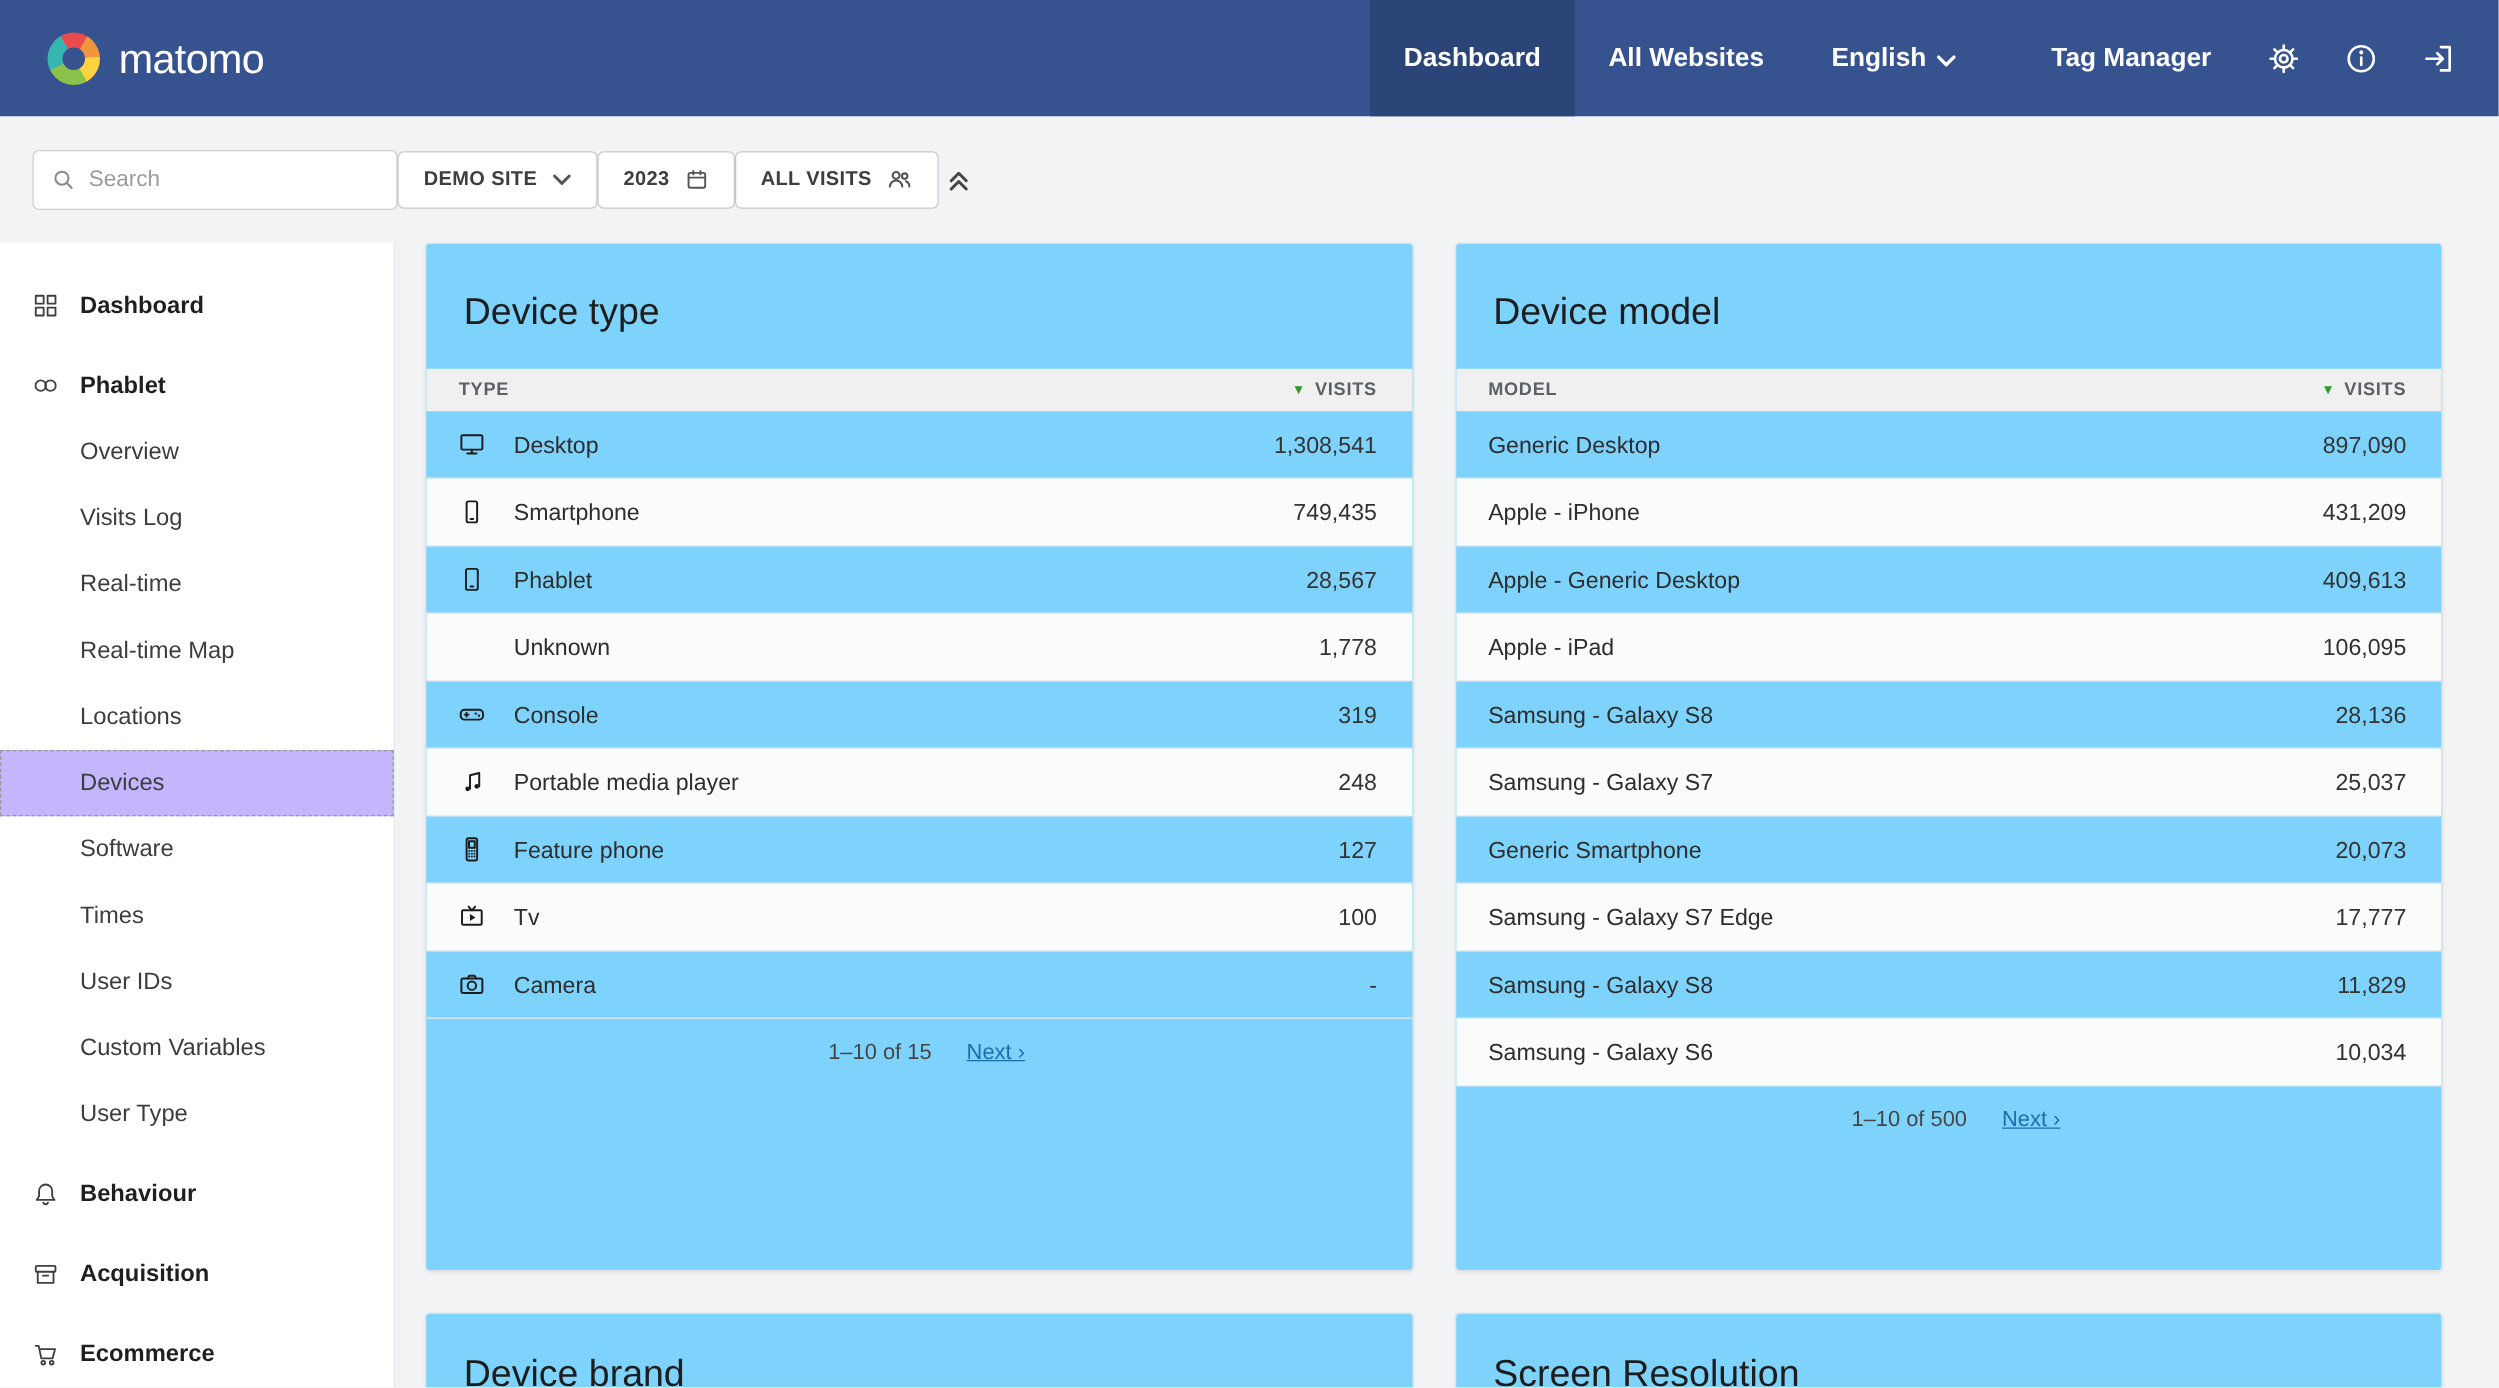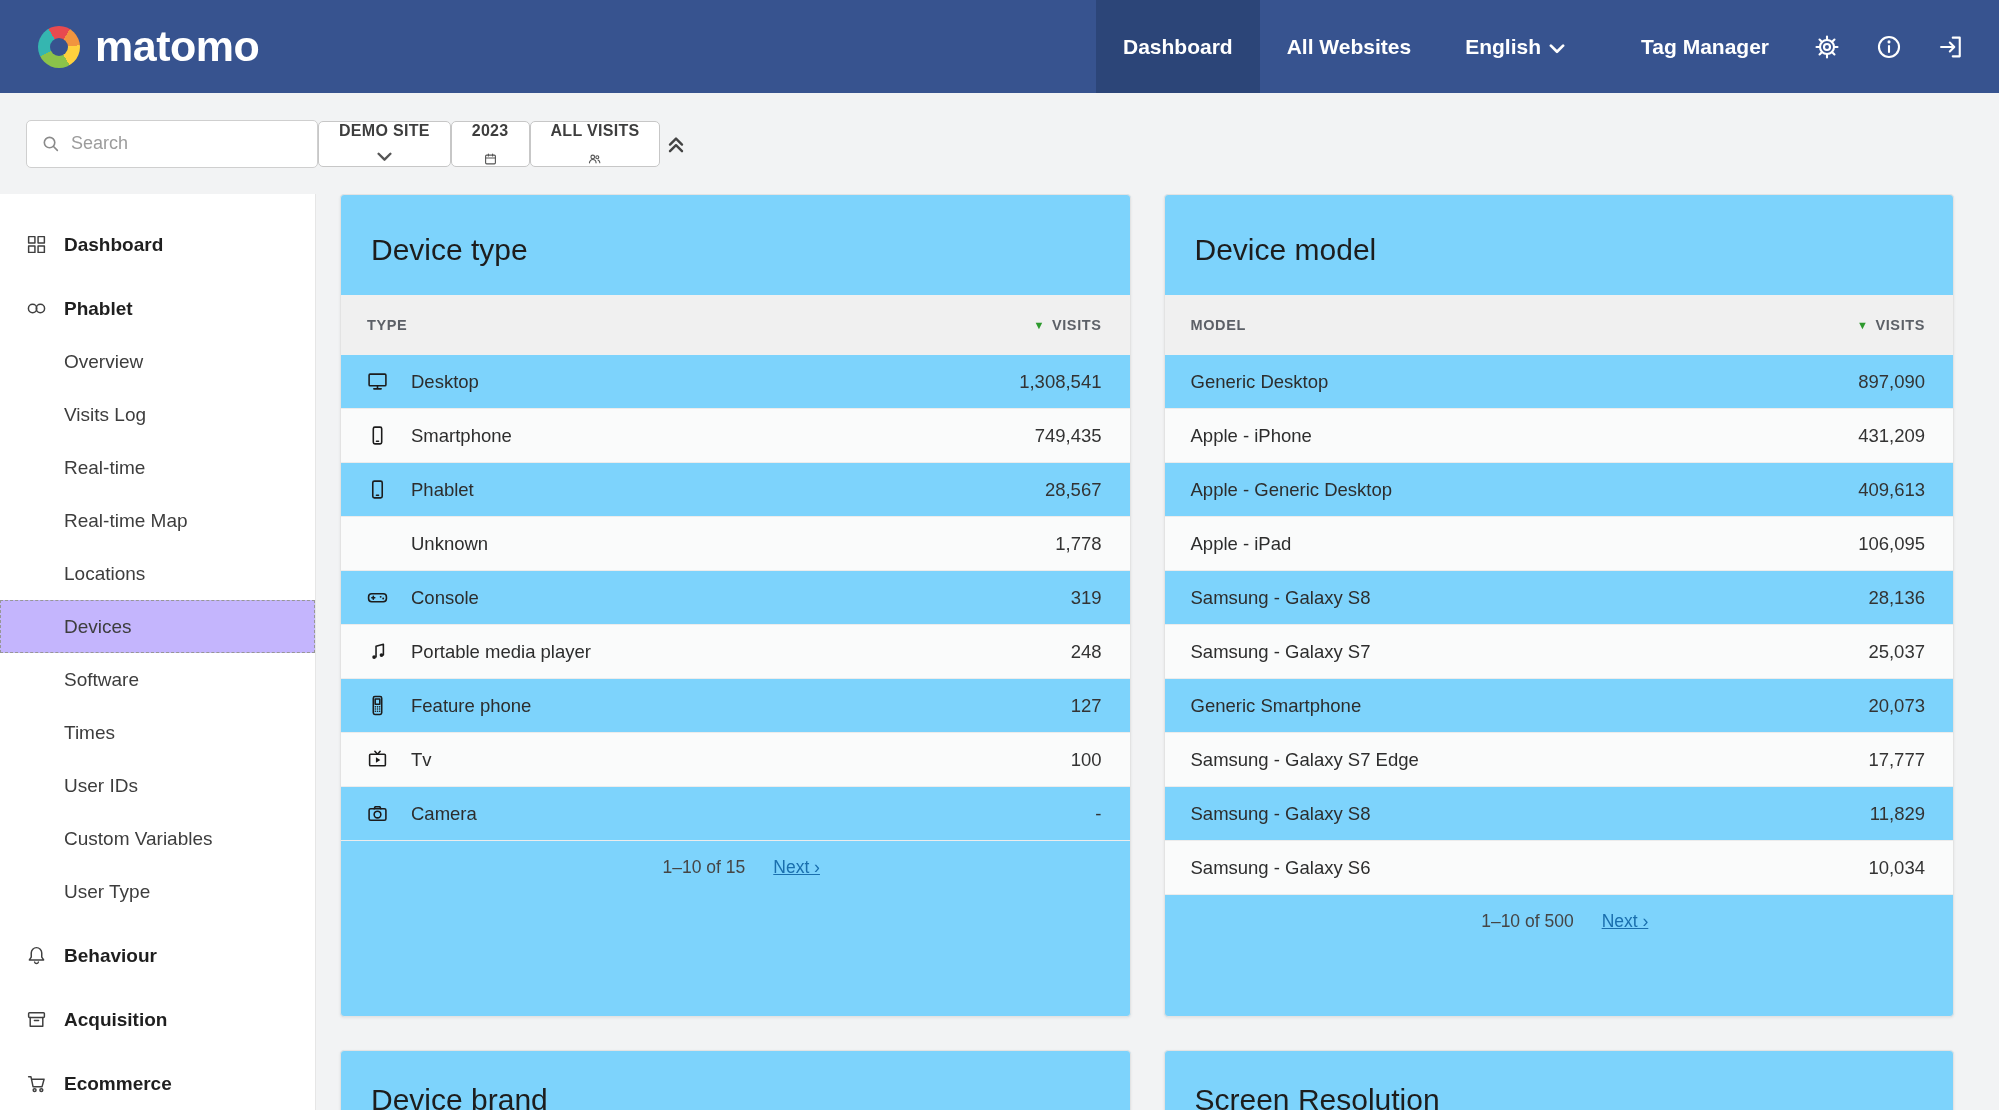--- a/index.html
+++ b/index.html
@@ -5,41 +5,41 @@
   * { box-sizing: border-box; margin: 0; padding: 0; }
   html, body { width: 1999px; height: 1110px; overflow: hidden; }
   body { font-family: "Liberation Sans", sans-serif; background: #f2f3f4; color: #2f2f2f; }
 
   
   .navbar { height: 93px; background: #37538F; display: flex; align-items: stretch; color: #fff; }
   .brand { display: flex; align-items: center; gap: 15px; padding-left: 38px; }
   .logo-donut { width: 42px; height: 42px; border-radius: 50%; position: relative;
     background: conic-gradient(from -30deg, #e84a4f 0 17%, #f1953f 17% 32%, #ffd23e 32% 50%, #8bc34a 50% 76%, #35b6b0 76% 100%); }
   .logo-donut::after { content:""; position:absolute; inset: 12px; border-radius: 50%; background: #37538F; }
-  .brand-name { font-size: 43px; font-weight: 700; letter-spacing: -0.5px; }
+  .brand-name { font-size: 33px; font-weight: 400; letter-spacing: -0.5px; }
   .nav-menu { margin-left: auto; display: flex; align-items: stretch; font-size: 21px; font-weight: 600; }
   .nav-item { display: flex; align-items: center; gap: 8px; padding: 0 27px; cursor: pointer; }
   .nav-item.active { background: #2C4578; }
   .nav-item.spaced { margin-left: 22px; }
   .nav-icon { display: flex; align-items: center; padding: 0 17px; cursor: pointer; }
   .nav-icon:last-child { padding-right: 34px; }
   .nav-icon svg, .chev-w { fill: none; stroke: #fff; stroke-linecap: round; stroke-linejoin: round; }
   .nav-icon svg { width: 28px; height: 28px; stroke-width: 1.8; }
   .chev-w { width: 16px; height: 10px; stroke-width: 2.4; margin-top: 4px; }
 
   
   .toolbar { height: 101px; display: flex; align-items: center; padding: 0 26px; }
   .searchbox { width: 292px; height: 48px; background: #fff; border: 1px solid #cfcfcf; border-radius: 5px;
     display: flex; align-items: center; gap: 11px; padding: 0 14px; }
   .searchbox svg { width: 21px; height: 21px; fill: none; stroke: #8a8a8a; stroke-width: 1.7; stroke-linecap: round; }
   .searchbox input { border: none; outline: none; flex: 1; font-size: 18px; font-family: inherit; color: #333; background: transparent; }
   .searchbox input::placeholder { color: #9c9c9c; }
   .tbtn { height: 46px; background: #fff; border: 1px solid #c7c7c7; border-radius: 5px; padding: 0 20px;
     display: flex; align-items: center; gap: 12px; font-size: 16px; font-weight: 700; color: #3e3e3e;
-    letter-spacing: .3px; cursor: pointer; text-transform: uppercase; flex-direction: column; }
+    letter-spacing: .3px; cursor: pointer; text-transform: uppercase; }
   .tbtn svg { fill: none; stroke: #555; stroke-width: 1.6; stroke-linecap: round; stroke-linejoin: round; }
   .chev-d { width: 15px; height: 10px; stroke-width: 2.2 !important; }
   .collapse-btn { display: flex; align-items: center; margin-left: 4px; cursor: pointer; }
   .collapse-btn svg { width: 24px; height: 24px; fill: none; stroke: #444; stroke-width: 2; stroke-linecap: round; stroke-linejoin: round; }
 
   
   .content { display: flex; height: 916px; }
   .sidebar { width: 316px; background: #fff; border-right: 1px solid #e6e6e6; padding-top: 24px; flex-shrink: 0; }
   .side-item { height: 53px; display: flex; align-items: center; gap: 16px; padding: 0 24px; font-size: 19px; color: #3d3d3d; cursor: pointer; }
   .side-item .s-icon { width: 24px; display: flex; justify-content: center; }
@@ -51,21 +51,21 @@
 
   .main { flex: 1; padding: 0 45px 0 24px; overflow: hidden; }
   .cards-grid { display: grid; grid-template-columns: 1fr 1fr; gap: 33px; }
   .card { background: #7dd3fc; border: 1px solid #e3e3e3; border-radius: 4px; box-shadow: 0 1px 3px rgba(0,0,0,.07); overflow: hidden; }
   .card-tall { height: 823px; }
   .card-partial { height: 400px; }
   .card-title { font-size: 30px; font-weight: 500; color: #1d1d1d; padding: 36px 30px 0; line-height: 38px; }
   .card-partial .card-title { padding-top: 30px; }
 
   
-  .thead { margin-top: 26px; height: 60px; background: #f0f0f0; display: flex; align-items: center;
+  .thead { margin-top: 26px; height: 34px; background: #f0f0f0; display: flex; align-items: center;
     padding: 0 28px 0 26px; font-size: 14.5px; font-weight: 700; color: #5c6067; letter-spacing: .6px; }
   .thead .th-right { margin-left: auto; display: flex; align-items: center; gap: 7px; }
   .sort-arrow { font-size: 11px; color: #2E9A2E; line-height: 1; }
   .trow { height: 54px; display: flex; align-items: center; padding: 0 28px 0 26px; border-bottom: 1px solid #ececec; font-size: 18.5px; cursor: pointer; }
   .trow:nth-child(even) { background: #fafbfb; }
   .ticon { width: 44px; display: flex; align-items: center; flex-shrink: 0; }
   .ticon svg { width: 21px; height: 21px; fill: none; stroke: #1c1c1c; color: #1c1c1c; stroke-width: 1.5; stroke-linecap: round; stroke-linejoin: round; }
   .tlabel { flex: 1; color: #2d2d2d; }
   .tvalue { color: #333; }
   .pager { margin-top: 16px; display: flex; justify-content: center; align-items: center; gap: 28px; font-size: 17.5px; color: #454545; margin-left: 12px; }

